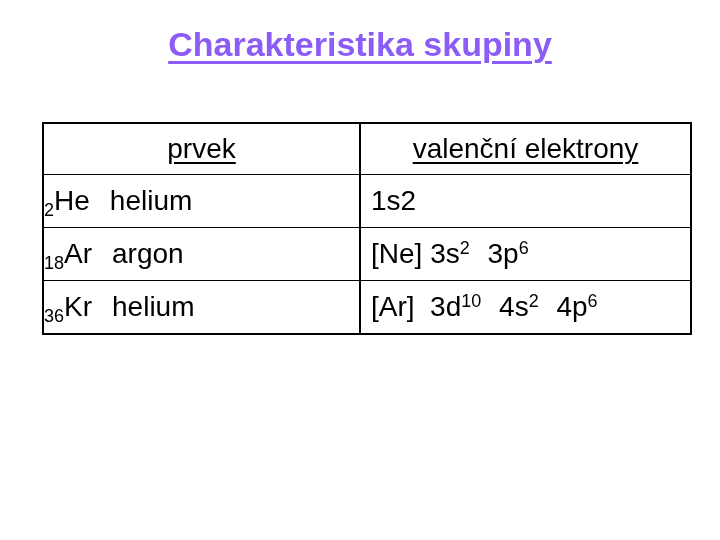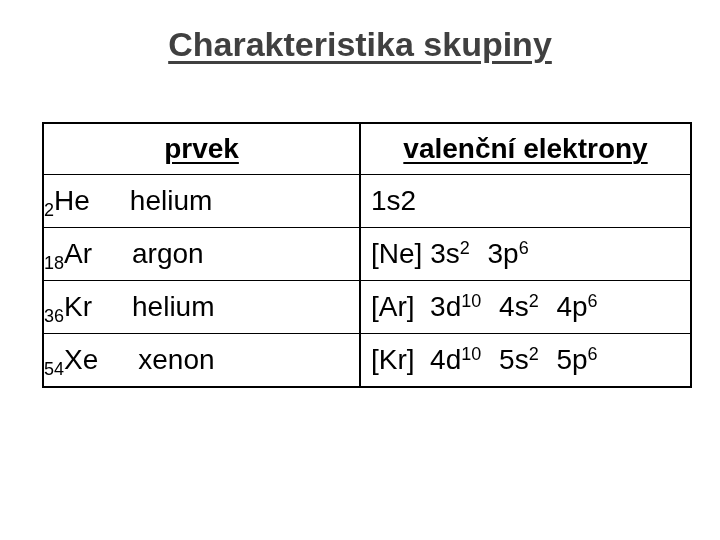--- a/index.html
+++ b/index.html
@@ -14,21 +14,21 @@
     color: #000000;
     position: relative;
     overflow: hidden;
   }
   .slide-title {
     margin: 0;
     padding-top: 25px;
     text-align: center;
     font-size: 34px;
     font-weight: bold;
-    color: #404040;
+    color: #8b5cf6;
   }
   .slide-title .title-text {
     text-decoration: underline;
     text-decoration-thickness: 3px;
     text-underline-offset: 5px;
   }
   table.elements-table {
     position: absolute;
     left: 42px;
     top: 122px;
@@ -46,21 +46,21 @@
     vertical-align: middle;
     overflow: hidden;
   }
   
   table.elements-table th:first-child,
   table.elements-table td:first-child {
     border-right: 2px solid #000000;
   }
   table.elements-table th {
     height: 50px;
-    font-weight: bold;
+    font-weight: normal;
     margin-left: 40px;
   }
   table.elements-table th .header-text {
     text-decoration: underline;
     text-decoration-thickness: 2px;
     text-underline-offset: 4px;
   }
   table.elements-table td {
     height: 52px;
   }
@@ -71,21 +71,21 @@
   td.config-cell {
     text-align: left;
     padding-left: 9px;
   }
   .atomic-number {
     font-size: 18px;
     line-height: 0;
     vertical-align: -6px;
   }
   .element-name {
-    margin-left: 40px;
+    margin-left: 20px;
   }
   .cfg-text {
     white-space: pre;
     margin-left: 10px;
   }
   td.config-cell sup {
     font-size: 18px;
     line-height: 0;
     vertical-align: 9px;
   }
@@ -112,18 +112,14 @@
         <td class="config-cell"><span class="cfg-text">1s2</span></td>
       </tr>
       <tr>
         <td class="element-cell"><sub class="atomic-number">18</sub><span class="element-symbol">Ar</span><span class="element-name">argon</span></td>
         <td class="config-cell"><span class="cfg-text">[Ne] 3s</span><sup>2</sup><span class="cfg-text"> 3p</span><sup>6</sup></td>
       </tr>
       <tr>
         <td class="element-cell"><sub class="atomic-number">36</sub><span class="element-symbol">Kr</span><span class="element-name">helium</span></td>
         <td class="config-cell"><span class="cfg-text">[Ar]  3d</span><sup>10</sup><span class="cfg-text"> 4s</span><sup>2</sup><span class="cfg-text"> 4p</span><sup>6</sup></td>
       </tr>
-      <tr>
-        <td class="element-cell"><sub class="atomic-number">54</sub><span class="element-symbol">Xe</span><span class="element-name">xenon</span></td>
-        <td class="config-cell"><span class="cfg-text">[Kr]  4d</span><sup>10</sup><span class="cfg-text"> 5s</span><sup>2</sup><span class="cfg-text"> 5p</span><sup>6</sup></td>
-      </tr>
     </tbody>
 </table>
 
 </body></html>

